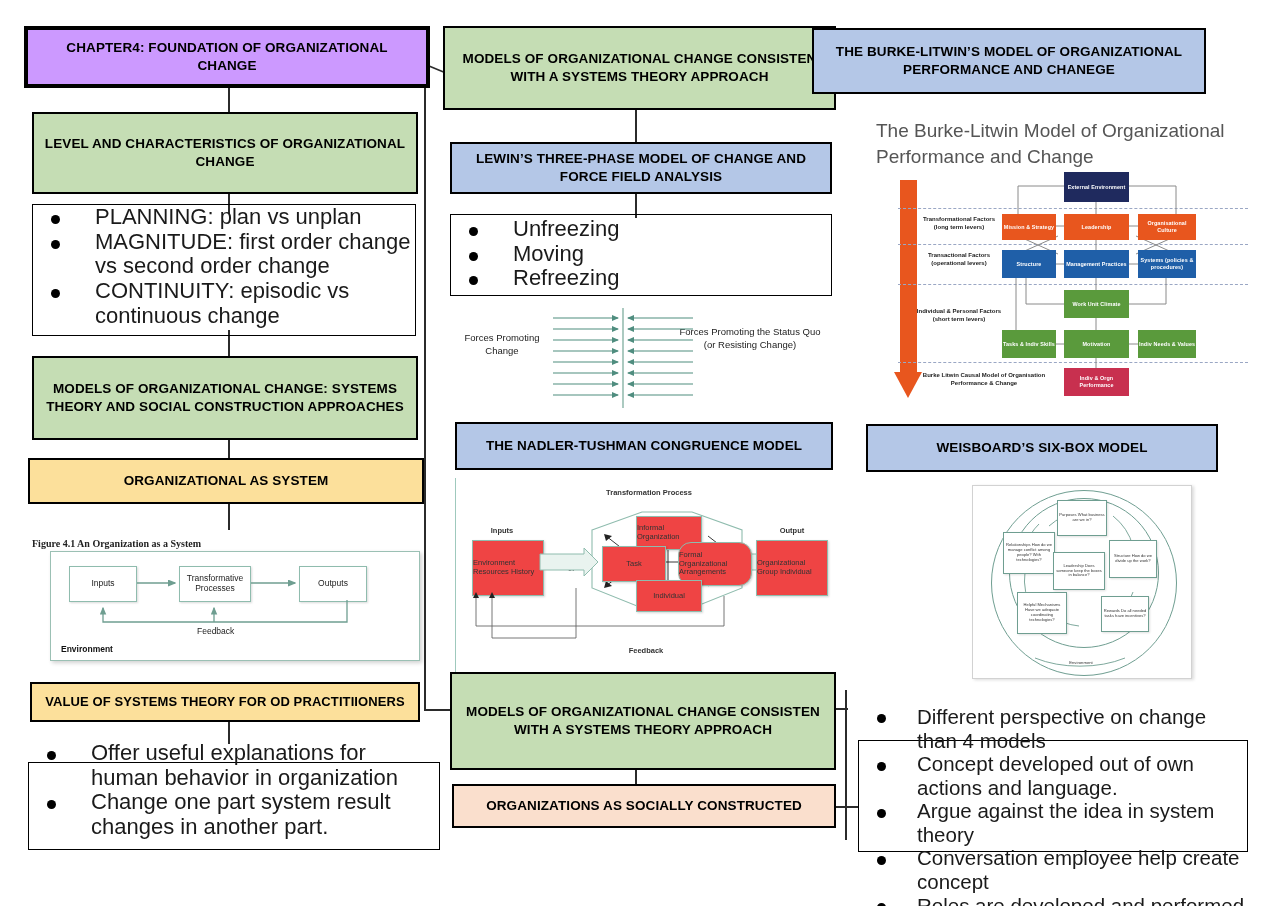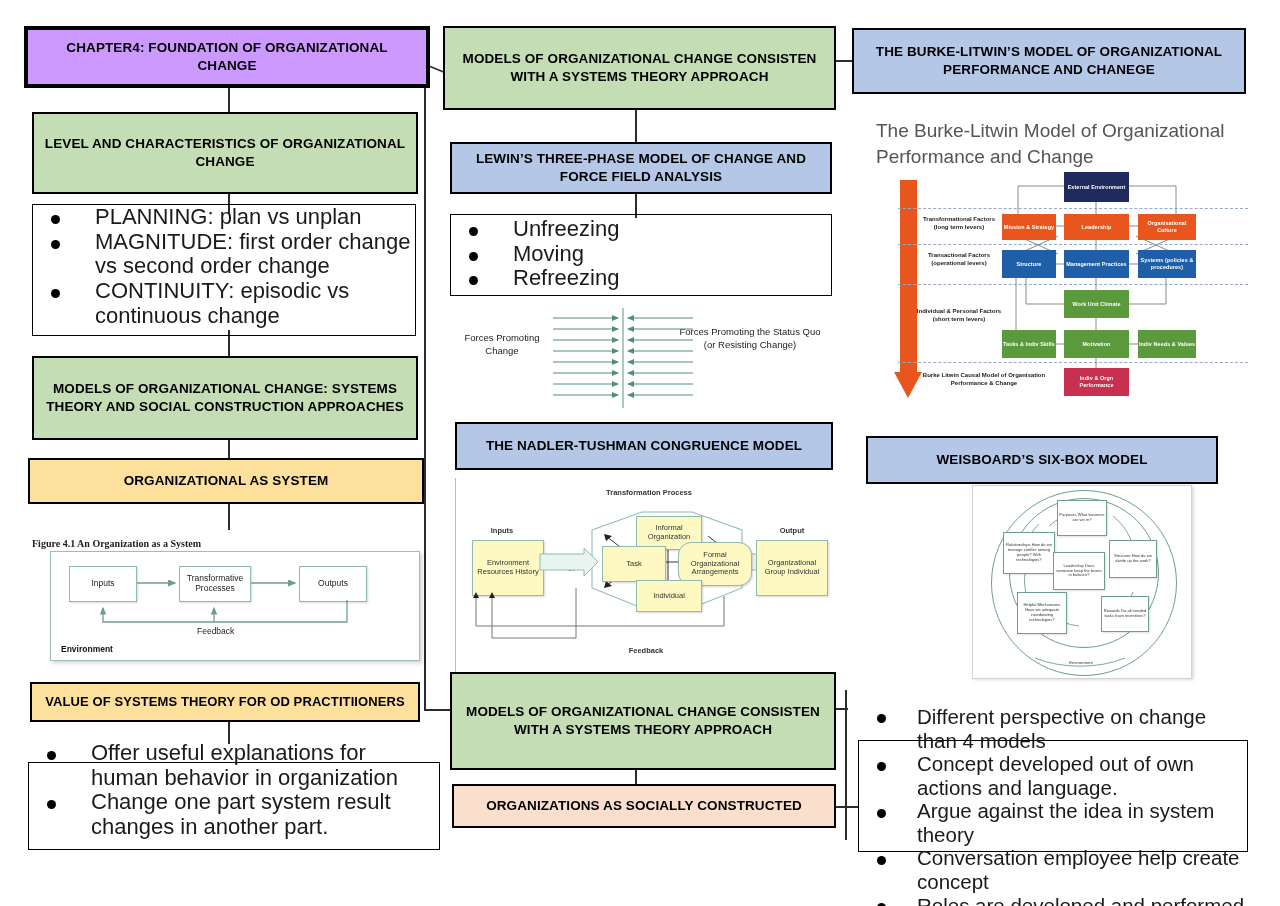--- a/index.html
+++ b/index.html
@@ -39,22 +39,22 @@
   .sysbox{position:absolute;border:1px solid #8fbcae;background:#fff;display:flex;
           align-items:center;justify-content:center;text-align:center;font-size:8.5px;
           color:#222;box-shadow:1px 1px 2px rgba(0,0,0,.15);line-height:1.15;}
   .sysenv{position:absolute;font-size:8.5px;font-weight:bold;color:#111;}
   .syslbl{position:absolute;font-size:8.5px;color:#222;}
 
   
   .ff-lbl{position:absolute;font-size:9.5px;color:#222;text-align:center;line-height:1.35;}
 
   
-  .ntbox{position:absolute;border:1px solid #8fbcae;background:#fef9c3;display:flex;
-         align-items:center;justify-content:center;text-align:center;font-size:7.5px;
+  .ntbox{position:absolute;border:1px solid #8fbcae;background:#ef4444;display:flex;
+         align-items:center;justify-content:center;font-size:7.5px;
          color:#333;line-height:1.15;box-shadow:1px 1px 2px rgba(0,0,0,.16);}
   .ntlbl{position:absolute;font-size:7.5px;color:#333;text-align:center;line-height:1.2;}
   .ntlbl.b{font-weight:bold;}
 
   
   .blbox{position:absolute;display:flex;align-items:center;justify-content:center;
          text-align:center;color:#fff;font-size:5.4px;font-weight:bold;line-height:1.25;
          letter-spacing:.1px;}
   .bl-nav{background:#1f2a5e;}
   .bl-or{background:#e8561e;}
@@ -246,21 +246,21 @@
 
     <div class="ntlbl b" style="left:306px;top:48px;width:60px;">Output</div>
     <div class="ntbox" style="left:300px;top:62px;width:70px;height:54px;">Organizational Group Individual</div>
     <div class="ntlbl b" style="left:150px;top:168px;width:80px;">Feedback</div>
   </div>
 
   <div class="box hdr green" style="left:450px;top:672px;width:386px;height:98px;">MODELS OF ORGANIZATIONAL CHANGE CONSISTEN WITH A SYSTEMS THEORY APPROACH</div>
 
   <div class="box hdr peach" style="left:452px;top:784px;width:384px;height:44px;">ORGANIZATIONS AS SOCIALLY CONSTRUCTED</div>
 
-  <div class="box hdr blue" style="left:852px;top:28px;width:394px;height:66px;">THE BURKE-LITWIN’S MODEL OF ORGANIZATIONAL PERFORMANCE AND CHANEGE</div>
+  <div class="box hdr blue" style="left:812px;top:28px;width:394px;height:66px;">THE BURKE-LITWIN’S MODEL OF ORGANIZATIONAL PERFORMANCE AND CHANEGE</div>
 
   <div class="subtitle" style="left:876px;top:118px;width:370px;">The Burke-Litwin Model of Organizational Performance and Change</div>
 
   <div style="position:absolute;left:898px;top:176px;width:350px;height:224px;background:#fff;">
     <div class="bl-arrow" style="left:2px;top:4px;width:17px;height:196px;"></div>
     <svg style="position:absolute;left:-4px;top:196px;width:32px;height:28px;">
       <polygon points="0,0 28,0 14,26" fill="#e8561e"></polygon>
     </svg>
 
     <div class="bl-dash" style="left:0;top:32px;"></div>
@@ -313,21 +313,21 @@
 
     <div class="blbox bl-gr" style="left:104px;top:154px;width:54px;height:28px;">Tasks &amp; Indiv Skills</div>
     <div class="blbox bl-gr" style="left:166px;top:154px;width:65px;height:28px;">Motivation</div>
     <div class="blbox bl-gr" style="left:240px;top:154px;width:58px;height:28px;">Indiv Needs &amp; Values</div>
 
     <div class="blbox bl-rd" style="left:166px;top:192px;width:65px;height:28px;">Indiv &amp; Orgn Performance</div>
 
     <div class="bl-lbl" style="left:18px;top:196px;width:136px;">Burke Litwin Causal Model of Organisation Performance &amp; Change</div>
   </div>
 
-  <div class="box hdr blue" style="left:866px;top:436px;width:352px;height:48px;">WEISBOARD’S SIX-BOX MODEL</div>
+  <div class="box hdr blue" style="left:866px;top:424px;width:352px;height:48px;">WEISBOARD’S SIX-BOX MODEL</div>
 
   <div class="wb-frame" style="left:972px;top:485px;width:218px;height:192px;">
     <div class="wb-circ" style="left:18px;top:4px;width:184px;height:184px;"></div>
     <div class="wb-circ" style="left:36px;top:12px;width:148px;height:148px;"></div>
     <svg style="position:absolute;left:0;top:0;width:218px;height:192px;">
       <g stroke="#6f9e91" stroke-width=".9" fill="none">
         <path d="M76,40 A58,58 0 0 1 106,26"></path>
         <path d="M140,30 A58,58 0 0 1 160,60"></path>
         <path d="M160,106 A58,58 0 0 1 140,134"></path>
         <path d="M106,140 A58,58 0 0 1 76,128"></path>

